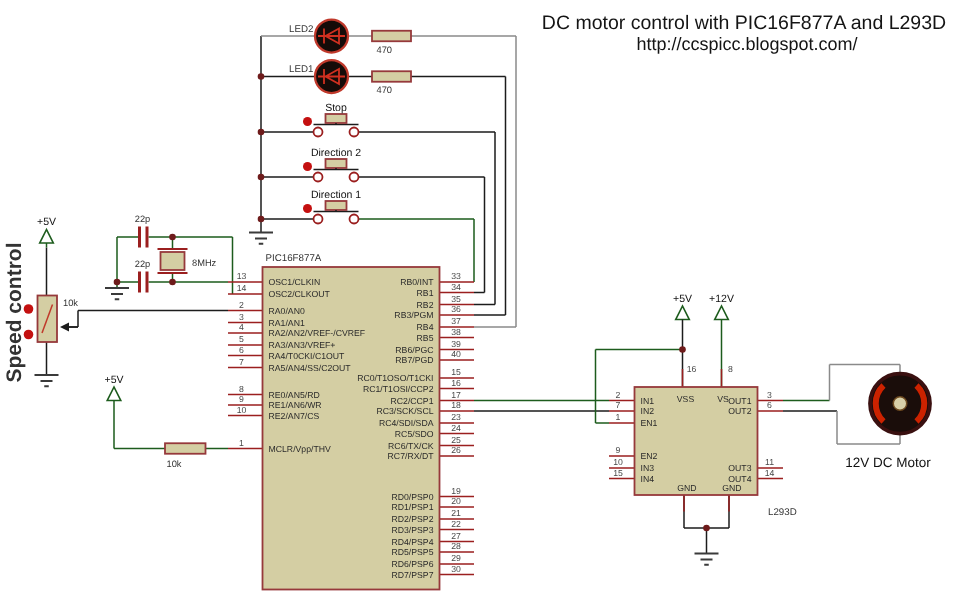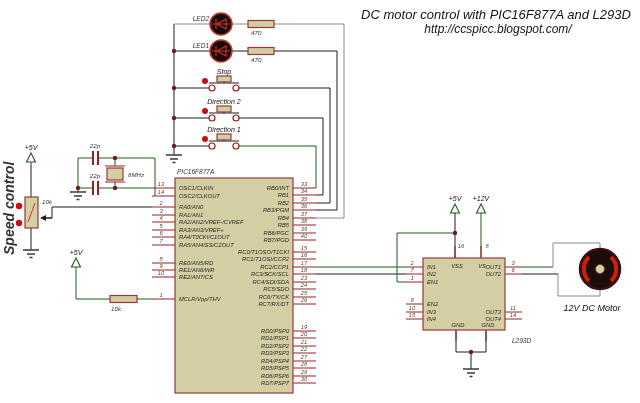--- a/index.html
+++ b/index.html
@@ -1,16 +1,16 @@
 <!DOCTYPE html>
 <html><head>
 <meta charset="utf-8">
 <style>
   html,body{margin:0;padding:0;background:#fff;}
-  #canvas{position:relative;width:640px;height:403px;background:#ffffff;overflow:hidden;font-style:italic;}
+  #canvas{position:relative;width:640px;height:403px;background:#ffffff;overflow:hidden;}
   svg{display:block;}
   text{font-family:"Liberation Sans",sans-serif;fill:#2b2b2b;}
   .t1{font-size:13px;fill:#141414;text-anchor:middle;}
   .t2{font-size:12px;fill:#141414;text-anchor:middle;}
   .sc{font-size:14px;font-weight:600;fill:#333;}
   .pname{font-size:5.8px;fill:#2b2b2b;}
   .pr{text-anchor:end;}
   .pc{text-anchor:middle;}
   .pnum{font-size:5.8px;fill:#4a4a4a;text-anchor:middle;}
   .ref{font-size:6.5px;fill:#333;}

